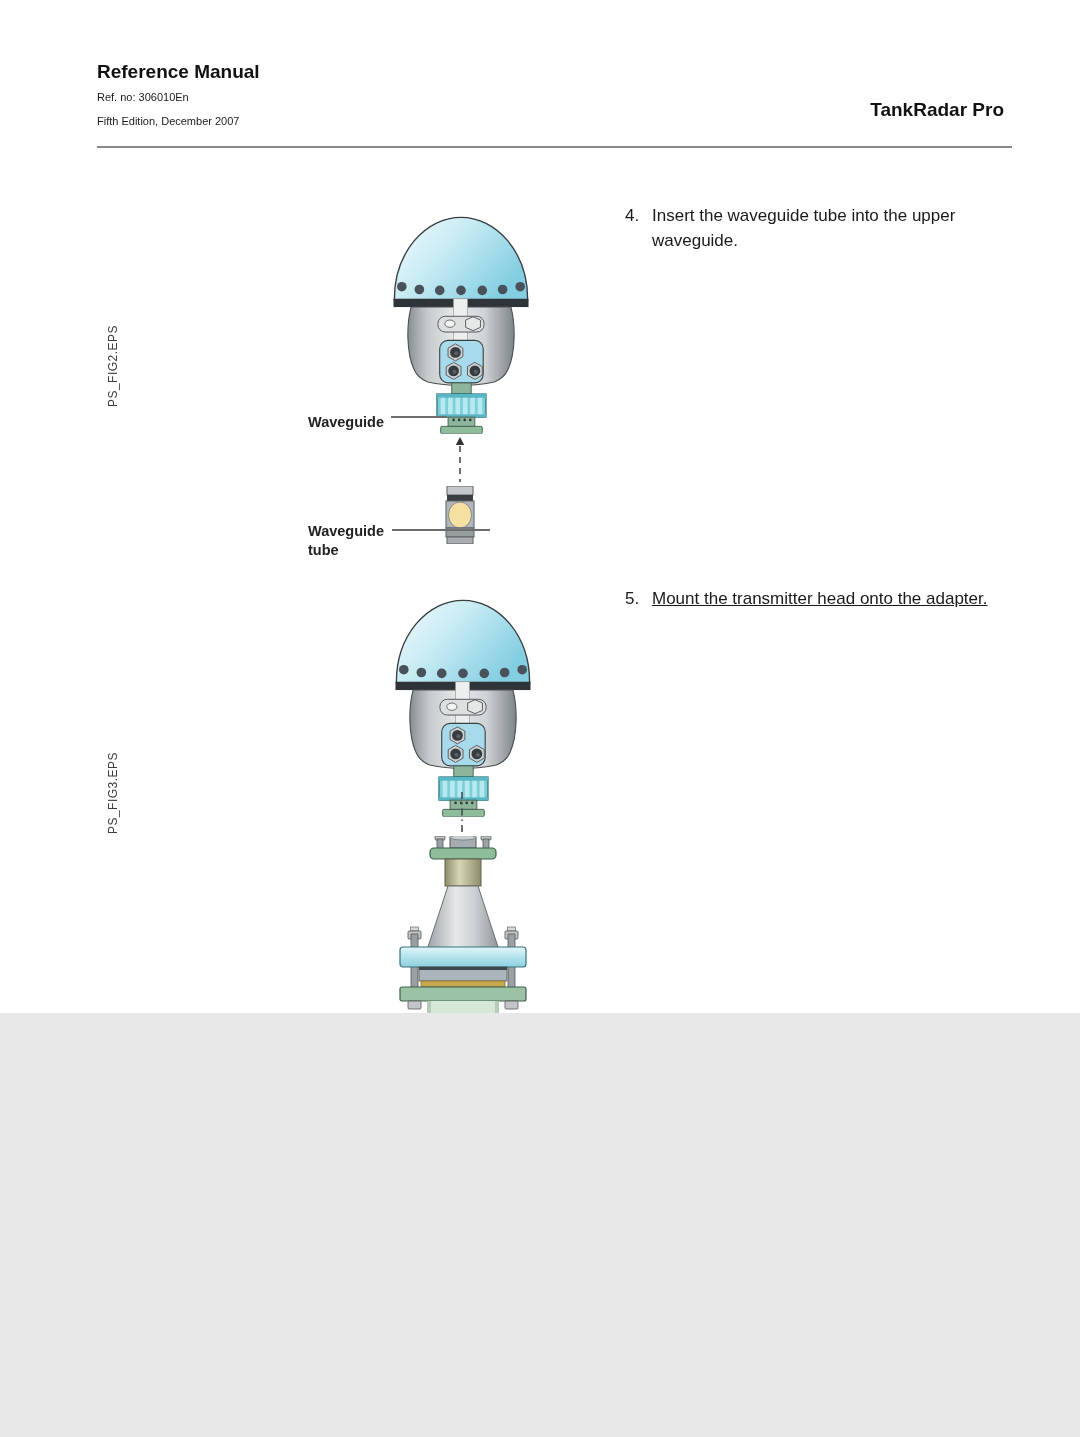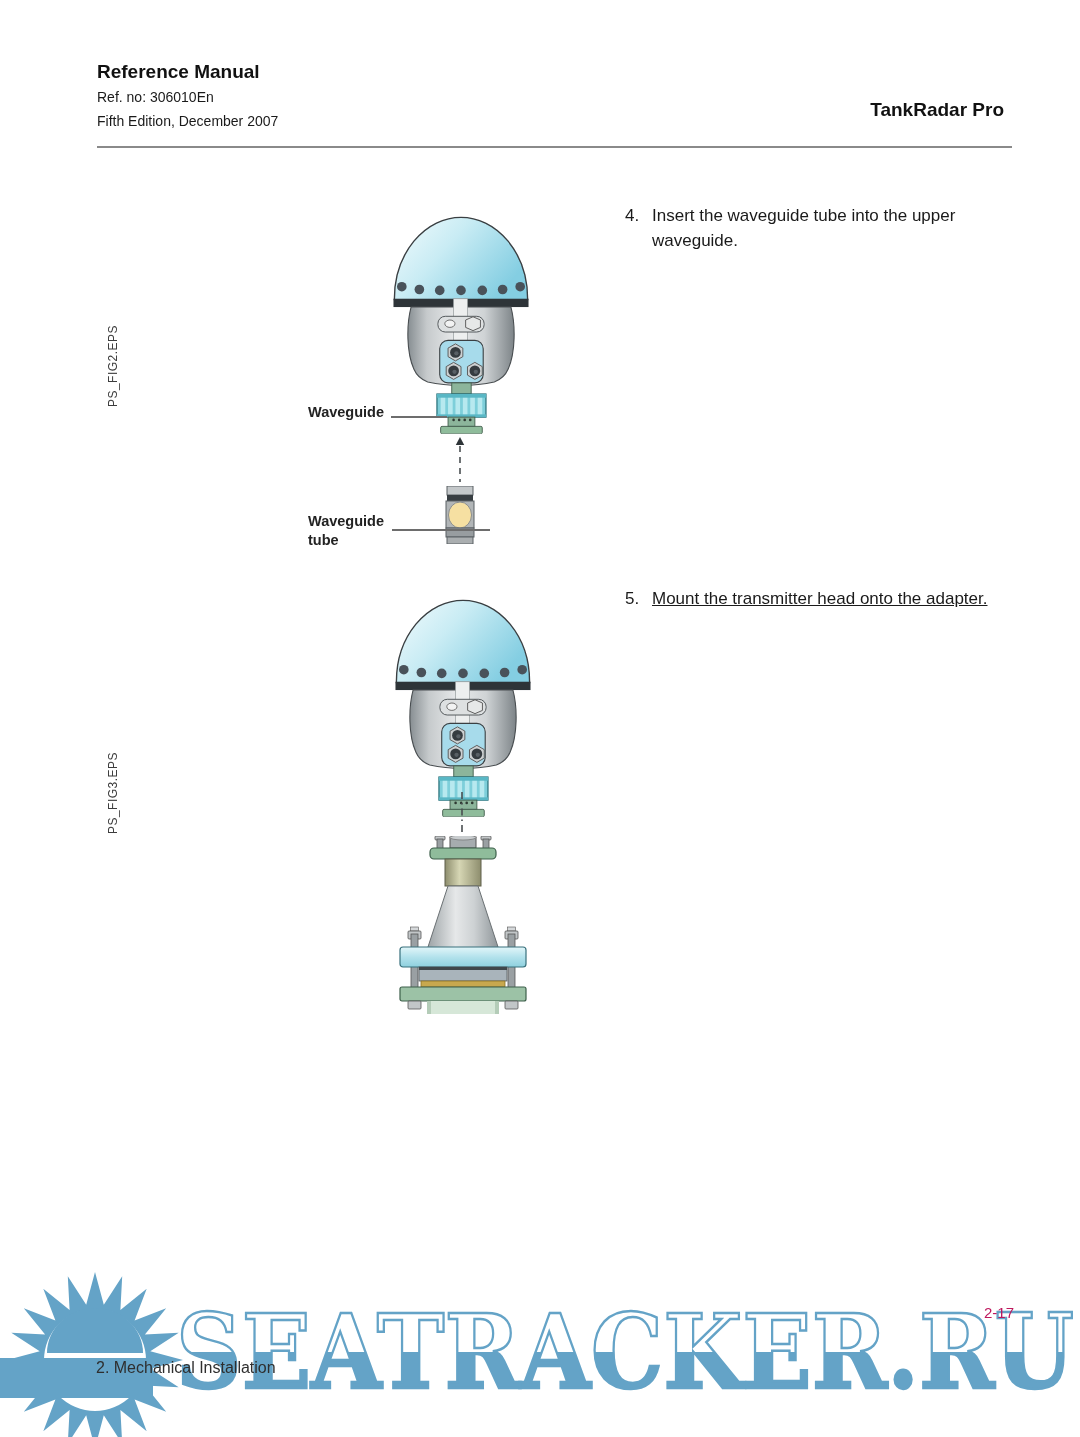--- a/index.html
+++ b/index.html
@@ -1,24 +1,24 @@
 <!DOCTYPE html>
 <html><head>
 <meta charset="utf-8">
 <style>
   html,body { margin:0; padding:0; background:#e8e8e8; }
   .page {
-    position:relative; width:1080px; height:1437px; margin:0 auto;
+    position:relative; width:1080px; height:1013px; margin:0 auto;
     background:#ffffff; overflow:hidden;
     font-family:"Liberation Sans", sans-serif; color:#1a1a1a;
   }
   
   .hdr-left { position:absolute; left:97px; top:58px; }
   .hdr-title { font-size:19px; font-weight:bold; line-height:27px; color:#111; }
-  .hdr-sub   { font-size:14px; line-height:24px; color:#1a1a1a; }
+  .hdr-sub   { font-size:11px; line-height:24px; color:#1a1a1a; }
   .hdr-product {
     position:absolute; right:76px; top:99px;
     font-size:19px; font-weight:bold; color:#111;
   }
   .hdr-rule {
     position:absolute; left:97px; right:68px; top:146px;
     border-top:2px solid #8a8a8a; height:0;
   }
   
   .step { position:absolute; display:flex; font-size:17px; line-height:25px; }
@@ -31,21 +31,21 @@
   .fig-caption {
     position:absolute; white-space:nowrap;
     font-size:12px; letter-spacing:0.5px; color:#3c3c3c;
     transform:translate(-50%,-50%) rotate(-90deg);
   }
   .cap-1 { left:113px; top:366px; }
   .cap-2 { left:113px; top:793px; }
   
   .fig-label {
     position:absolute; font-size:14.5px; font-weight:bold;
-    line-height:19px; color:#222;
+    line-height:19px; color:#222;margin-top:10px;
   }
   .lbl-waveguide { left:308px; top:403px; }
   .lbl-tube { left:308px; top:512px; width:96px; }
   .leader { position:absolute; height:0; border-top:2px solid #6d6d6d; }
   .leader-1 { left:391px; top:416px; width:56px; }
   .leader-2 { left:392px; top:529px; width:98px; }
   
   .art { position:absolute; }
   .head-1   { left:387px; top:206px; }
   .arrow-1  { left:450px; top:436px; }

